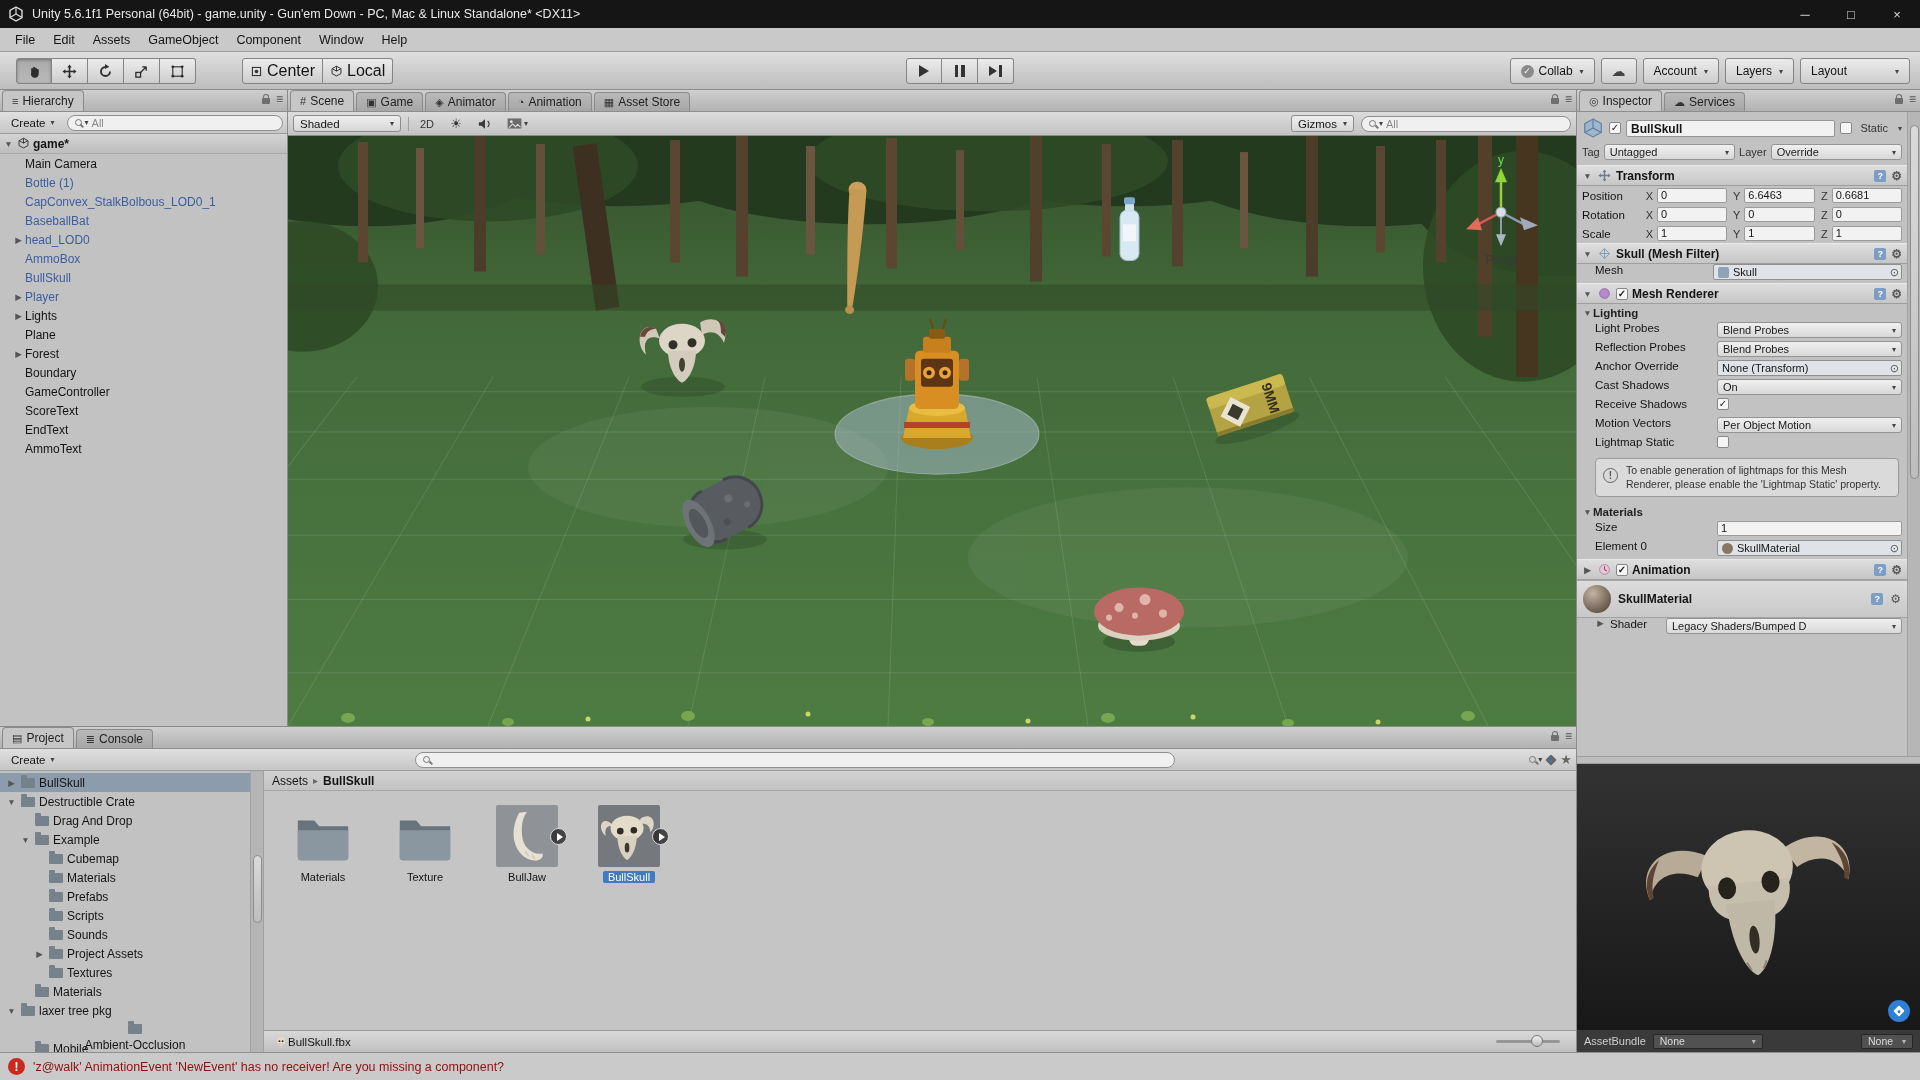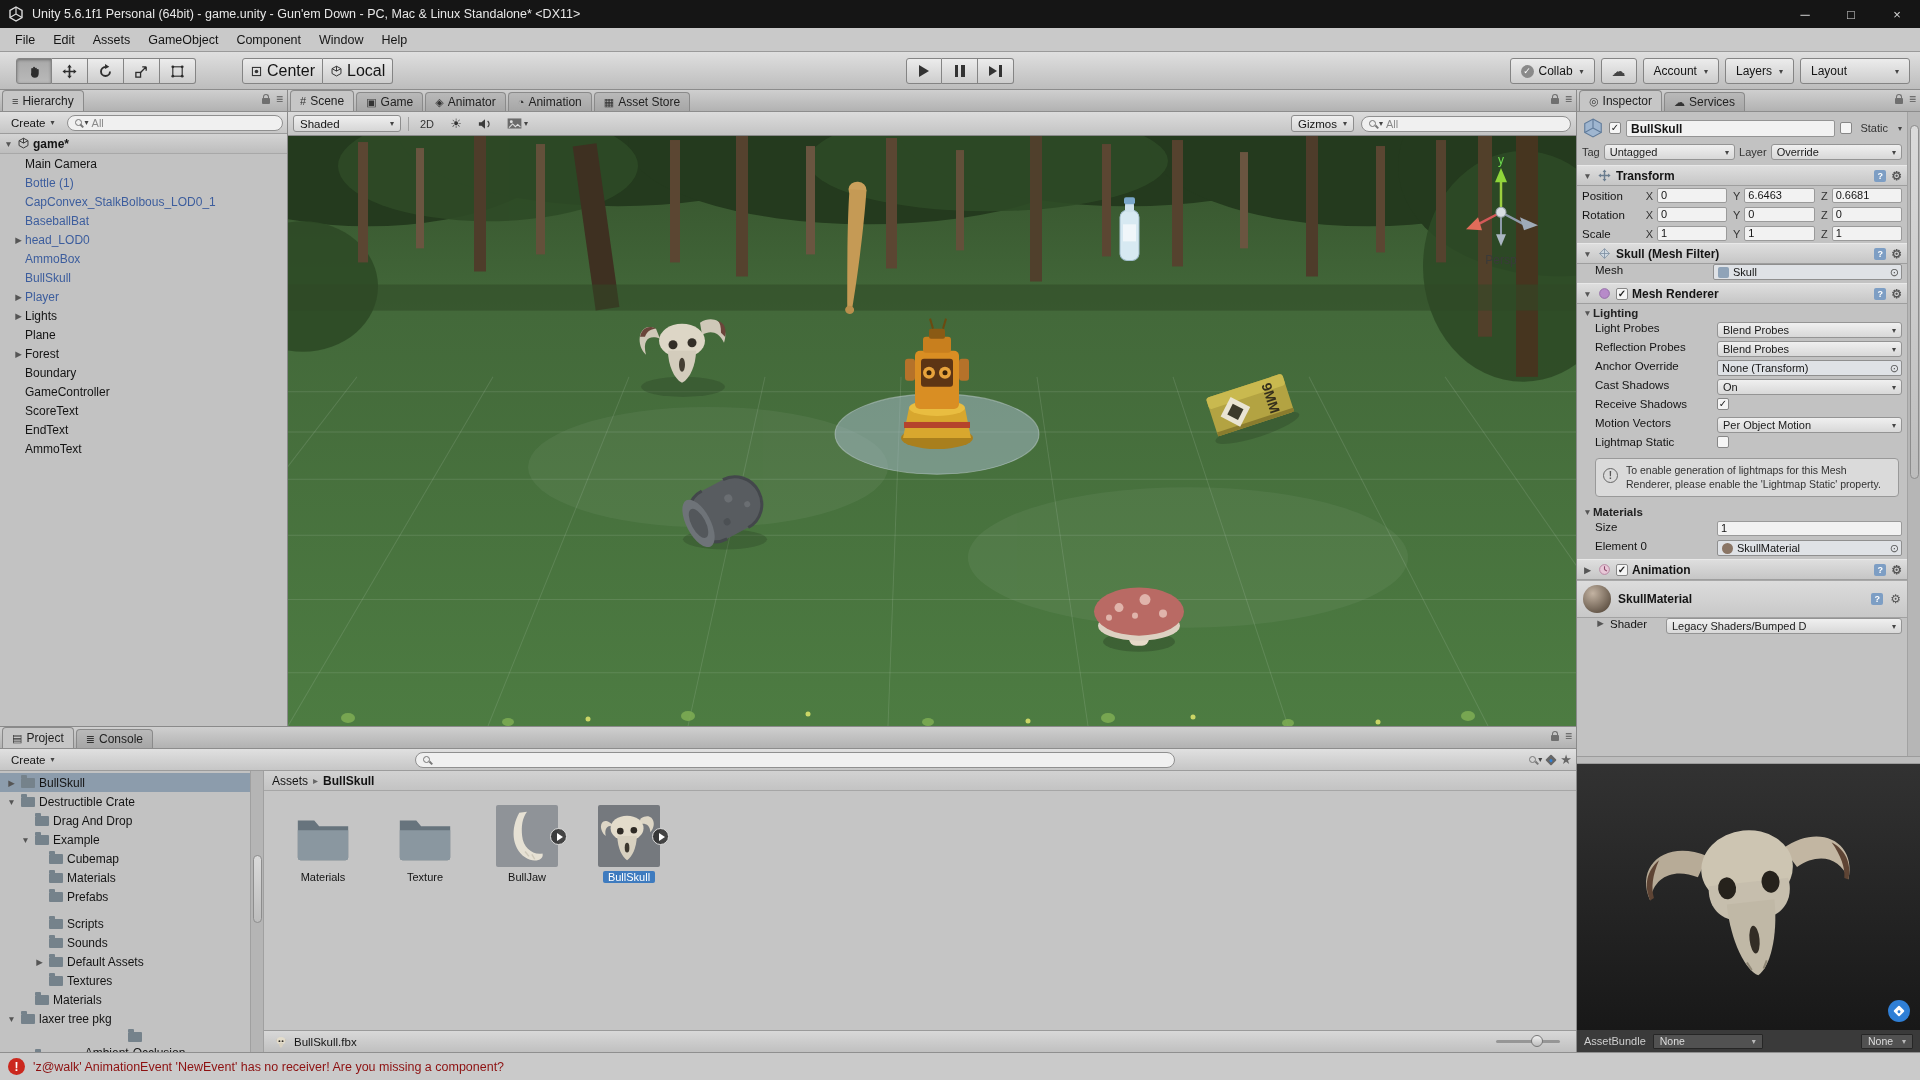--- a/index.html
+++ b/index.html
@@ -159,21 +159,21 @@
   .asset-grid{flex:1;display:flex;align-items:flex-start;gap:20px;padding:14px 0 0 18px}
   .gitem{width:82px;display:flex;flex-direction:column;align-items:center;gap:4px}
   .gthumb{width:62px;height:62px;position:relative}
   .gthumb svg{width:100%;height:100%;display:block}
   .play-badge{position:absolute;right:-9px;top:23px;width:17px;height:17px;border-radius:50%;
     background:rgba(45,45,45,.85);border:1px solid #ddd;display:flex;align-items:center;justify-content:center}
   .ptri{width:0;height:0;border-left:6px solid #fff;border-top:4px solid transparent;border-bottom:4px solid transparent;margin-left:2px}
   .glabel{font-size:11px;padding:0 5px;border-radius:2px;max-width:82px;overflow:hidden;white-space:nowrap}
   .glabel.sel{background:#3e7bbf;color:#fff}
   .proj-footer{height:22px;background:linear-gradient(#d8d8d8,#c0c0c0);border-top:1px solid #9a9a9a;
-    display:flex;align-items:center;gap:6px;padding:0 10px;font-size:11.5px}
+    display:flex;align-items:center;padding:0 10px;font-size:11.5px}
   .slider{width:64px;height:3px;background:#969696;border-radius:2px;position:relative;margin-left:auto;margin-right:6px}
   .slider .knob{position:absolute;left:55%;top:-5px;width:12px;height:12px;border-radius:50%;
     background:linear-gradient(#f0f0f0,#bdbdbd);border:1px solid #777}
   .mini-skull-icon{width:14px;height:14px}
 
   
   #statusbar{position:absolute;left:0;top:1052px;width:1920px;height:28px;background:#cacaca;
     border-top:1px solid #8f8f8f;display:flex;align-items:center;gap:8px;padding:0 8px}
   .err-icon{width:17px;height:17px;border-radius:50%;background:#cb281e;color:#fff;font-weight:bold;
     display:flex;align-items:center;justify-content:center;font-size:12px;flex:none}
@@ -993,34 +993,34 @@
         <div class="trow" style="padding-left: 34px;">
           <span class="fold"></span>
           <span class="ficon"></span>
           <span class="tlabel">Materials</span>
         </div>
         <div class="trow" style="padding-left: 34px;">
           <span class="fold"></span>
           <span class="ficon"></span>
           <span class="tlabel">Prefabs</span>
         </div>
-        <div class="trow" style="padding-left: 34px; margin-top: 8px;">
-          <span class="fold"></span>
-          <span class="ficon"></span>
-          <span class="tlabel">Scripts</span>
-        </div>
         <div class="trow" style="padding-left: 34px;">
           <span class="fold"></span>
           <span class="ficon"></span>
+          <span class="tlabel">Scripts</span>
+        </div>
+        <div class="trow" style="padding-left: 34px;">
+          <span class="fold"></span>
+          <span class="ficon"></span>
           <span class="tlabel">Sounds</span>
         </div>
         <div class="trow" style="padding-left: 34px;">
           <span class="fold">▶</span>
           <span class="ficon"></span>
-          <span class="tlabel">Default Assets</span>
+          <span class="tlabel">Project Assets</span>
         </div>
         <div class="trow" style="padding-left: 34px;">
           <span class="fold"></span>
           <span class="ficon"></span>
           <span class="tlabel">Textures</span>
         </div>
         <div class="trow" style="padding-left: 20px;">
           <span class="fold"></span>
           <span class="ficon"></span>
           <span class="tlabel">Materials</span>

